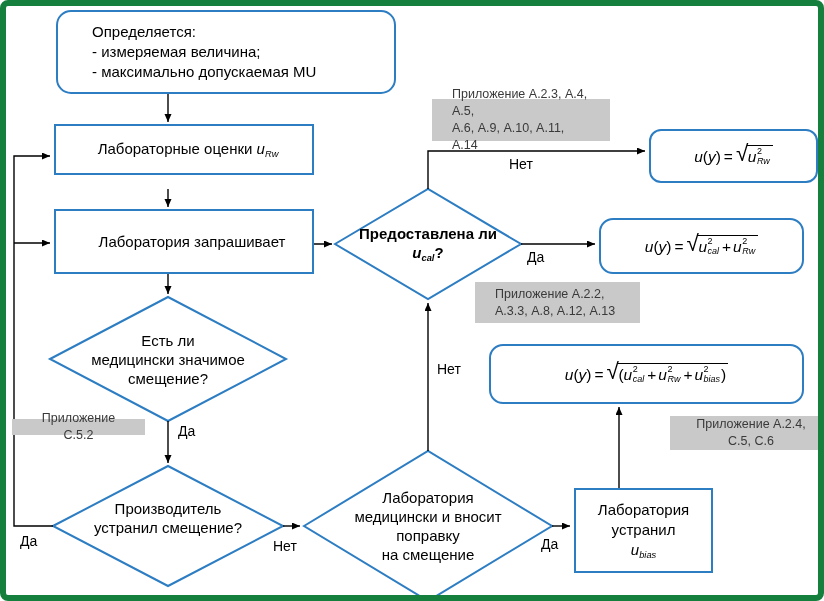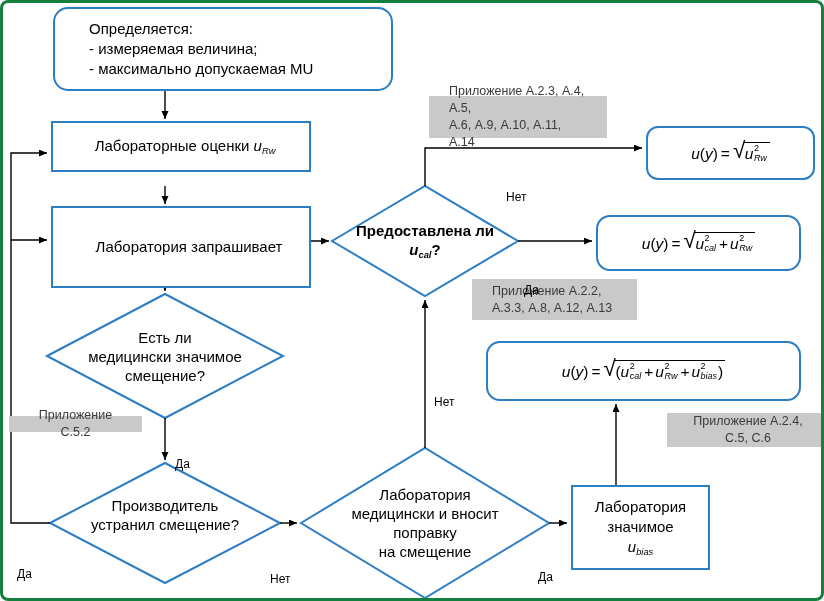--- a/index.html
+++ b/index.html
@@ -1,18 +1,18 @@
 <!DOCTYPE html>
 <html style="--blue: #2D7DC3; --ann-bg: #C9C9C9; --ann-fg: #3A3A3A; --line: #000000;"><head>
 <meta charset="utf-8">
 <style>
   html,body { margin:0; padding:0; background:#fff; }
   .canvas {
     position:relative; width:824px; height:601px; box-sizing:border-box;
-    background:#fff; border:3px solid #15803d; border-radius:8px; overflow:hidden;
+    background:#fff; border:6px solid #15803d; border-radius:8px; overflow:hidden;
     font-family:"Liberation Sans", sans-serif; color:#000;
   }
   svg.edges { position:absolute; left:0; top:0; width:824px; height:601px; }
   .edge { stroke:var(--line,#000); stroke-width:1.4; fill:none; }
   .diamond { fill:#fff; stroke:var(--blue,#2D7DC3); stroke-width:2; }
   .node {
     position:absolute; box-sizing:border-box; background:#fff;
     border:2px solid var(--blue,#2D7DC3);
     display:flex; flex-direction:column; align-items:center; justify-content:center;
     font-size:15px; line-height:19.5px; text-align:center;
@@ -21,21 +21,21 @@
   .dtext {
     position:absolute; display:flex; flex-direction:column; align-items:center;
     justify-content:center; text-align:center; font-size:15px; line-height:19px;
   }
   .ann {
     position:absolute; box-sizing:border-box; background:var(--ann-bg,#C9C9C9);
     color:var(--ann-fg,#3A3A3A); font-size:12.5px; line-height:17px;
     padding:4px 20px; display:flex; flex-direction:column; justify-content:center;
   }
   .ann.center { align-items:center; text-align:center; }
-  .elabel { position:absolute; font-size:12px; line-height:18px;margin-top:36px; }
+  .elabel { position:absolute; font-size:14px; line-height:18px; }
   var { font-style:italic; font-family:inherit; }
   sub.msub { font-size:0.62em; font-style:italic; vertical-align:-0.32em; line-height:1; }
   
   .formula { font-size:15.5px; }
   .eq { margin:0 3px; font-style:normal; }
   .sqrt { display:inline-flex; align-items:flex-start; }
   .radical { font-size:1.45em; line-height:0.85; margin-right:-1.5px; position:relative; top:-1px; font-style:normal; }
   .radicand { border-top:1.4px solid #000; display:inline-flex; align-items:center; padding:1px 2px 0 1px; }
   .ss { display:inline-flex; flex-direction:column; align-items:flex-start; font-size:0.58em; line-height:1.08; vertical-align:-0.35em; margin-left:0.5px; margin-right:1px; }
   .fsup { font-style:normal; }
@@ -80,21 +80,21 @@
   <div class="node rounded startlines" style="left:50px; top:4px; width:340px; height:84px;">
     <div>Определяется:</div>
     <div>- измеряемая величина;</div>
     <div>- максимально допускаемая MU</div>
   </div>
 
   <div class="node" style="left:48px; top:118px; width:260px; height:51px;padding-left:8px;">
     <div><span>Лабораторные оценки</span>&nbsp;<var>u</var><sub class="msub">Rw</sub></div>
   </div>
 
-  <div class="node" style="left:48px; top:203px; width:260px; height:82px;padding-left:16px;">
+  <div class="node" style="left:48px; top:203px; width:260px; height:65px;padding-left:16px;">
     <div>Лаборатория запрашивает</div>
   </div>
 
   <div class="dtext" style="left:42px; top:312px; width:240px; height:82px;">
     <div>Есть ли</div>
     <div>медицински значимое</div>
     <div>смещение?</div>
   </div>
 
   <div class="dtext" style="left:42px; top:482px; width:240px; height:60px;">
@@ -109,21 +109,21 @@
 
   <div class="dtext" style="left:312px; top:462px; width:220px; height:116px;">
     <div>Лаборатория</div>
     <div>медицински и вносит</div>
     <div>поправку</div>
     <div>на смещение</div>
   </div>
 
   <div class="node" style="left:568px; top:482px; width:139px; height:85px; line-height:20px;">
     <div>Лаборатория</div>
-    <div>значимое</div>
+    <div>устранил</div>
     <div><var>u</var><sub class="msub">bias</sub></div>
   </div>
 
   <div class="node rounded formula" style="left:643px; top:123px; width:169px; height:54px; border-radius:12px;">
     <div><var>u</var>(<var>y</var>)<span class="eq">=</span><span class="sqrt">
           <span class="radical">√</span>
           <span class="radicand">
             <var>u</var>
             <span class="ss">
               <span class="fsup">2</span>

